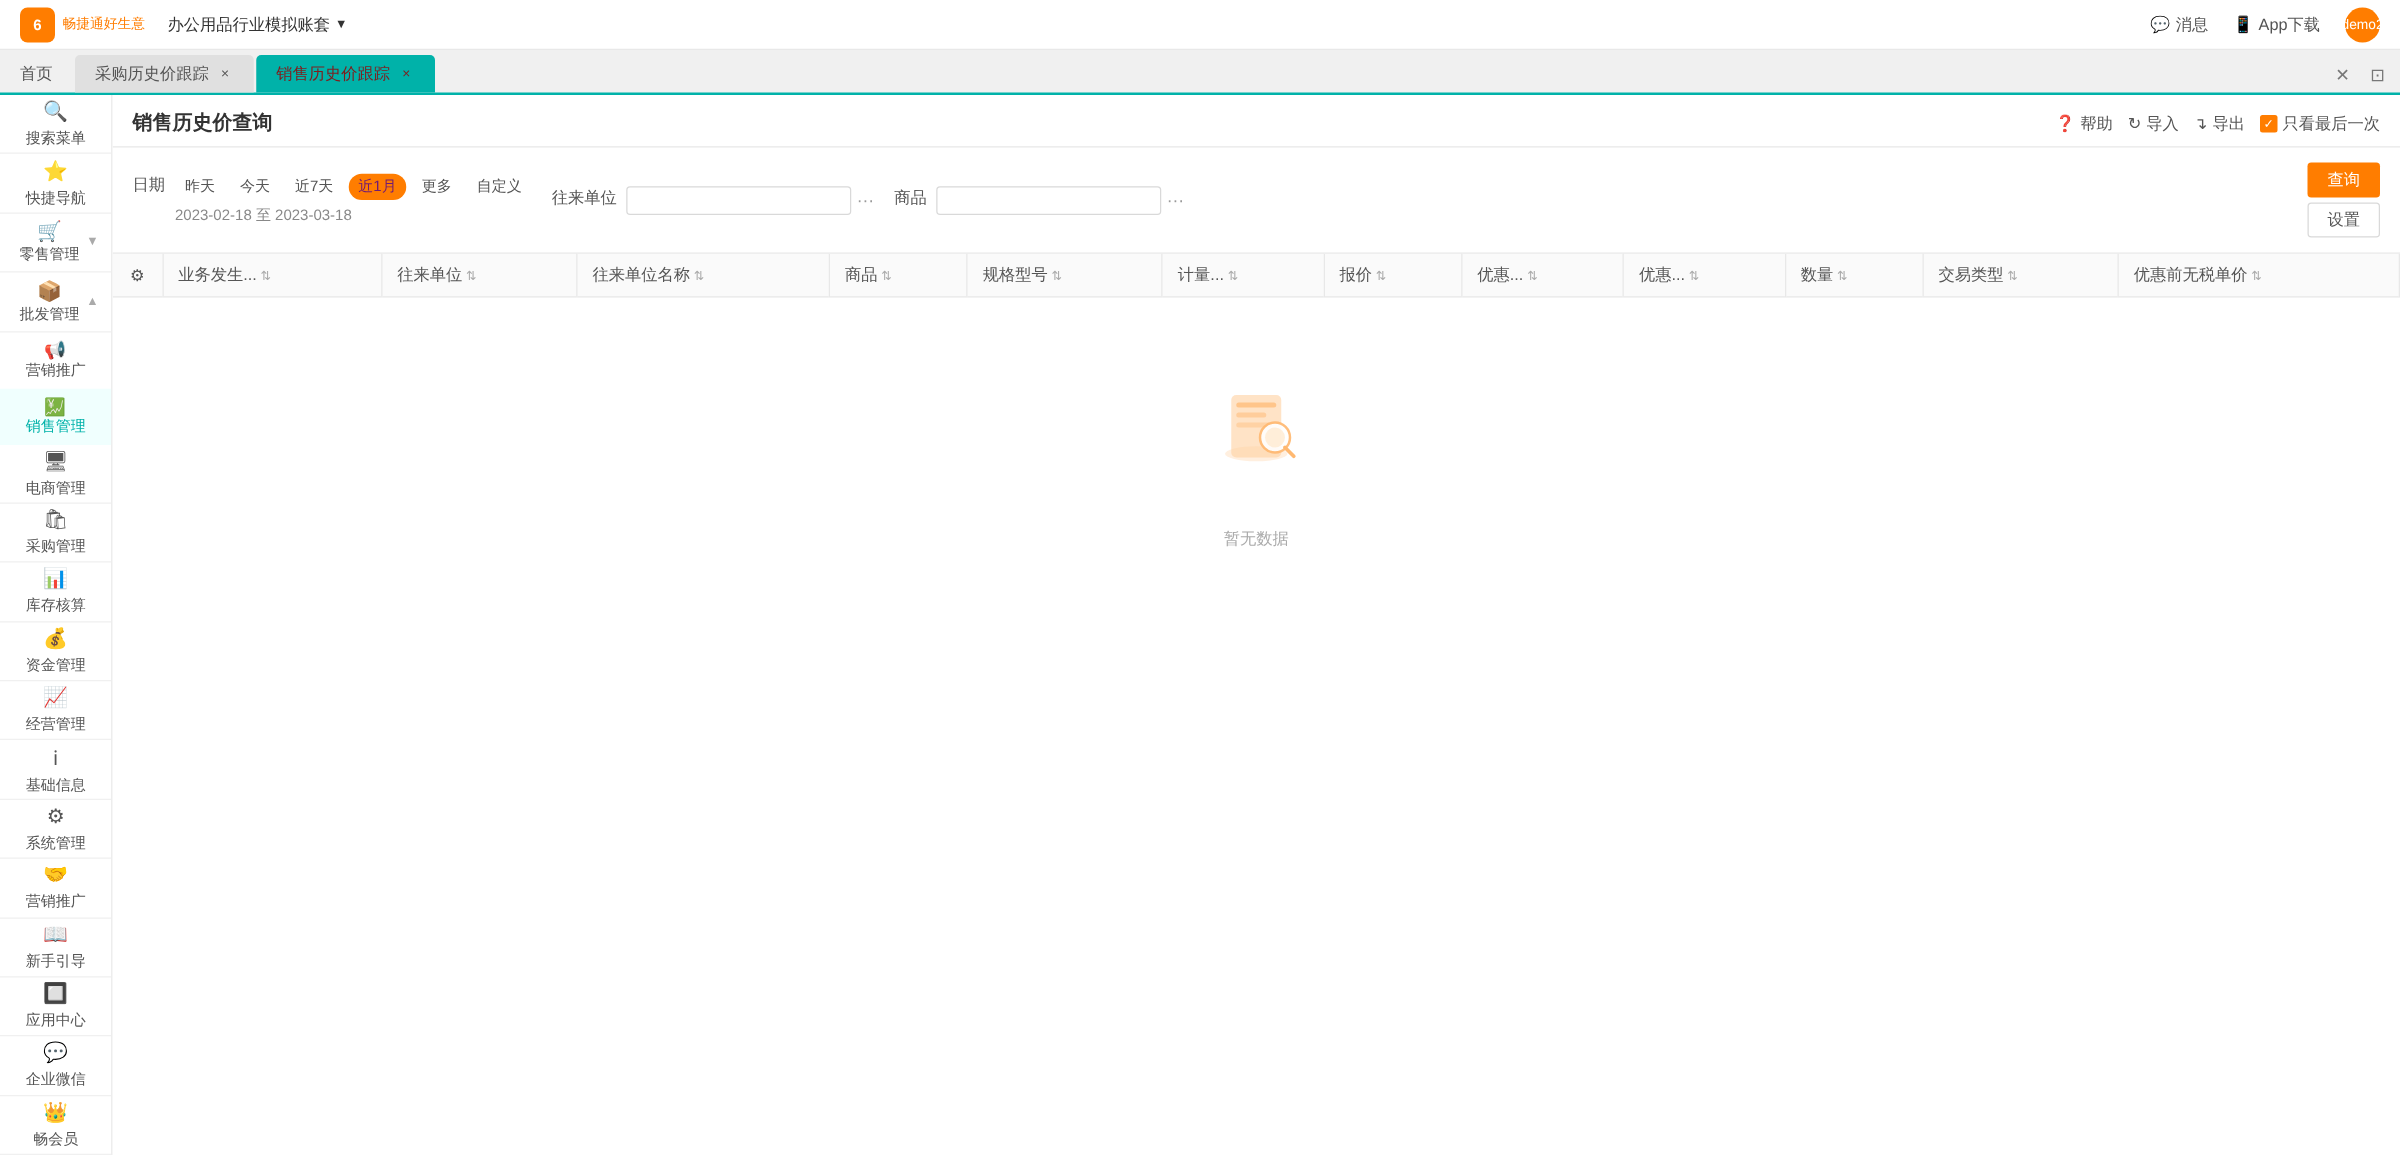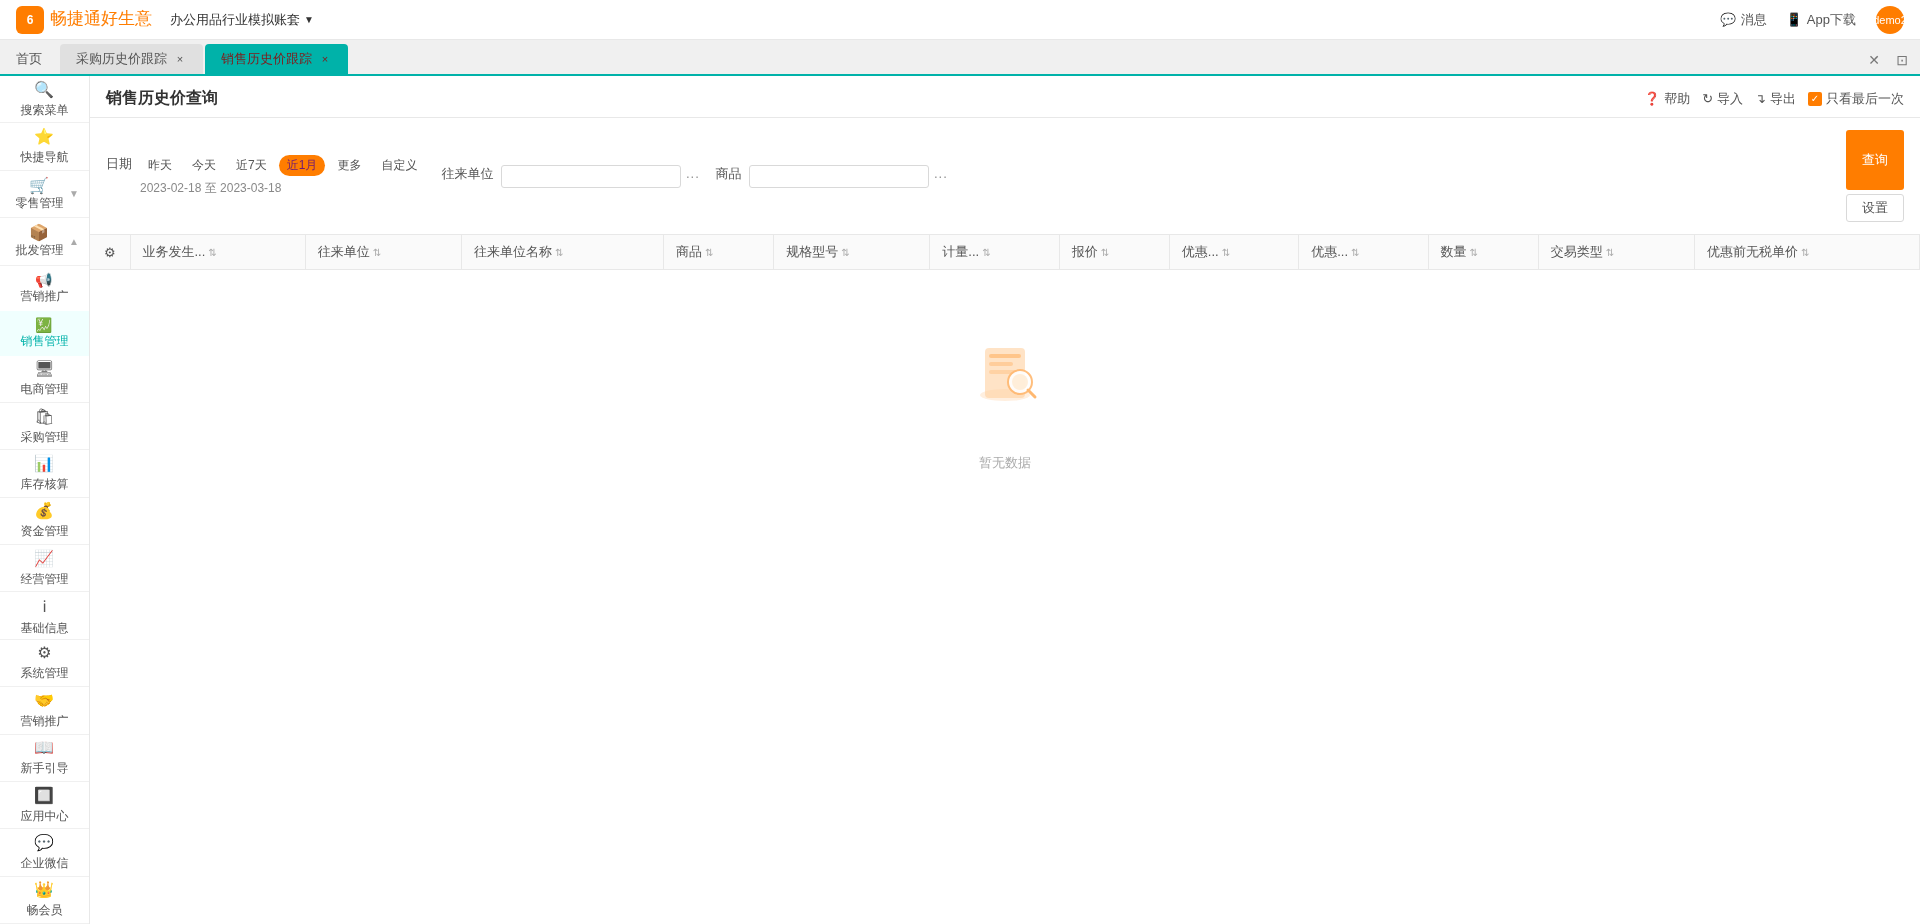--- a/index.html
+++ b/index.html
@@ -31,21 +31,21 @@
       background: #ff7d00;
       border-radius: 6px;
       display: flex;
       align-items: center;
       justify-content: center;
       color: white;
       font-size: 12px;
       font-weight: bold;
     }
     .logo-text {
-      font-size: 17px;
+      font-size: 11px;
       color: #ff7d00;
       line-height: 1.3;
     }
     .app-selector {
       display: flex;
       align-items: center;
       gap: 4px;
       font-size: 13px;
       color: #333;
       cursor: pointer;
@@ -318,21 +318,21 @@
     .ellipsis-btn {
       color: #999;
       cursor: pointer;
       font-size: 14px;
     }
     .query-btn {
       background: #ff7d00;
       color: white;
       border: none;
       border-radius: 3px;
-      padding: 21px 16px;
+      padding: 5px 16px;
       font-size: 13px;
       cursor: pointer;
     }
     .settings-btn {
       background: #fff;
       color: #555;
       border: 1px solid #d9d9d9;
       border-radius: 3px;
       padding: 4px 12px;
       font-size: 13px;

